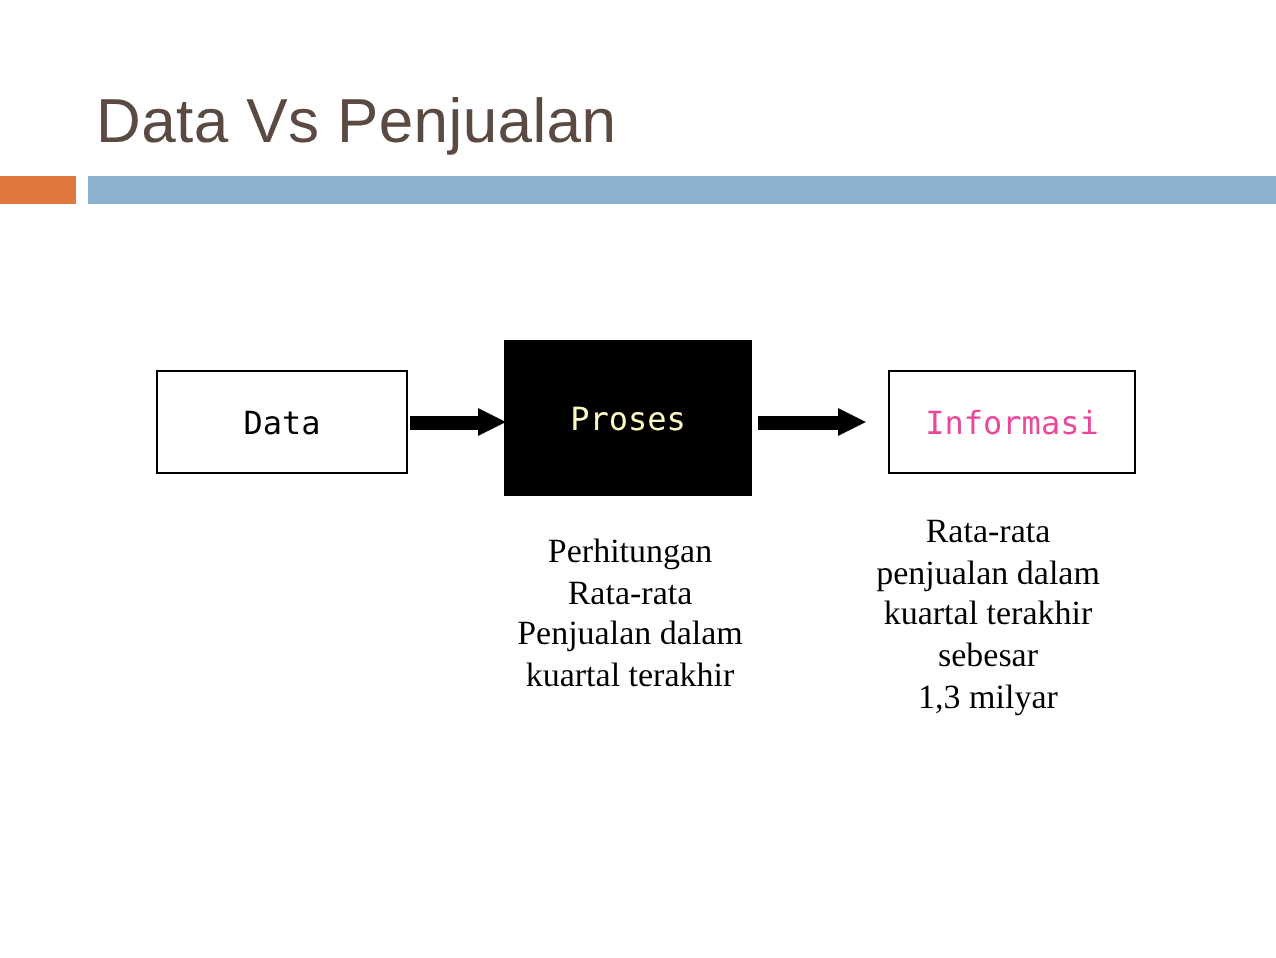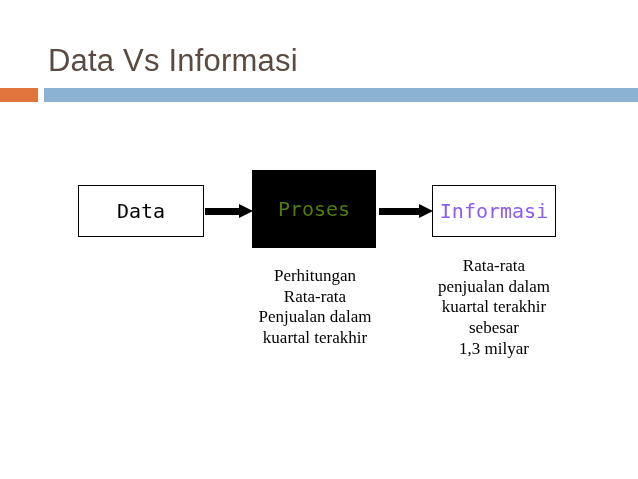--- a/index.html
+++ b/index.html
@@ -57,49 +57,49 @@
     width: 638px;
     height: 479px;
   }
   .node-box {
     position: absolute;
     box-sizing: border-box;
     display: flex;
     align-items: center;
     justify-content: center;
     font-family: "DejaVu Sans Mono", monospace;
-    font-size: 20px;
+    font-size: 16px;
     text-align: right;
   }
   #box-data {
     left: 78px;
     top: 185px;
     width: 126px;
     height: 52px;
     border: 1.5px solid #000000;
     background: #ffffff;
     color: #000000;
   }
   #box-proses {
     left: 252px;
     top: 170px;
     width: 124px;
     height: 78px;
     background: #000000;
-    color: #4d7c0f;
+    color: #fef9c3;
     border: none;
   }
   #box-informasi {
-    left: 432px;
+    left: 444px;
     top: 185px;
     width: 124px;
     height: 52px;
     border: 1.5px solid #000000;
     background: #ffffff;
-    color: #8b5cf6;
+    color: #ec4899;
   }
   
   .arrow {
     position: absolute;
     height: 14px;
   }
   .arrow .shaft {
     position: absolute;
     left: 0;
     top: 4px;
@@ -154,21 +154,21 @@
     left: 420px;
     top: 256px;
     width: 148px;
   }
 </style>
 </head>
 <body>
 
 <div id="slide">
 
-  <h1 id="slide-title">Data Vs Informasi</h1>
+  <h1 id="slide-title">Data Vs Penjualan</h1>
 
   <div id="accent-bar-small"></div>
   <div id="accent-bar-long"></div>
 
   <div id="diagram">
 
     <div class="node-box" id="box-data">
       <span>Data</span>
     </div>
 

